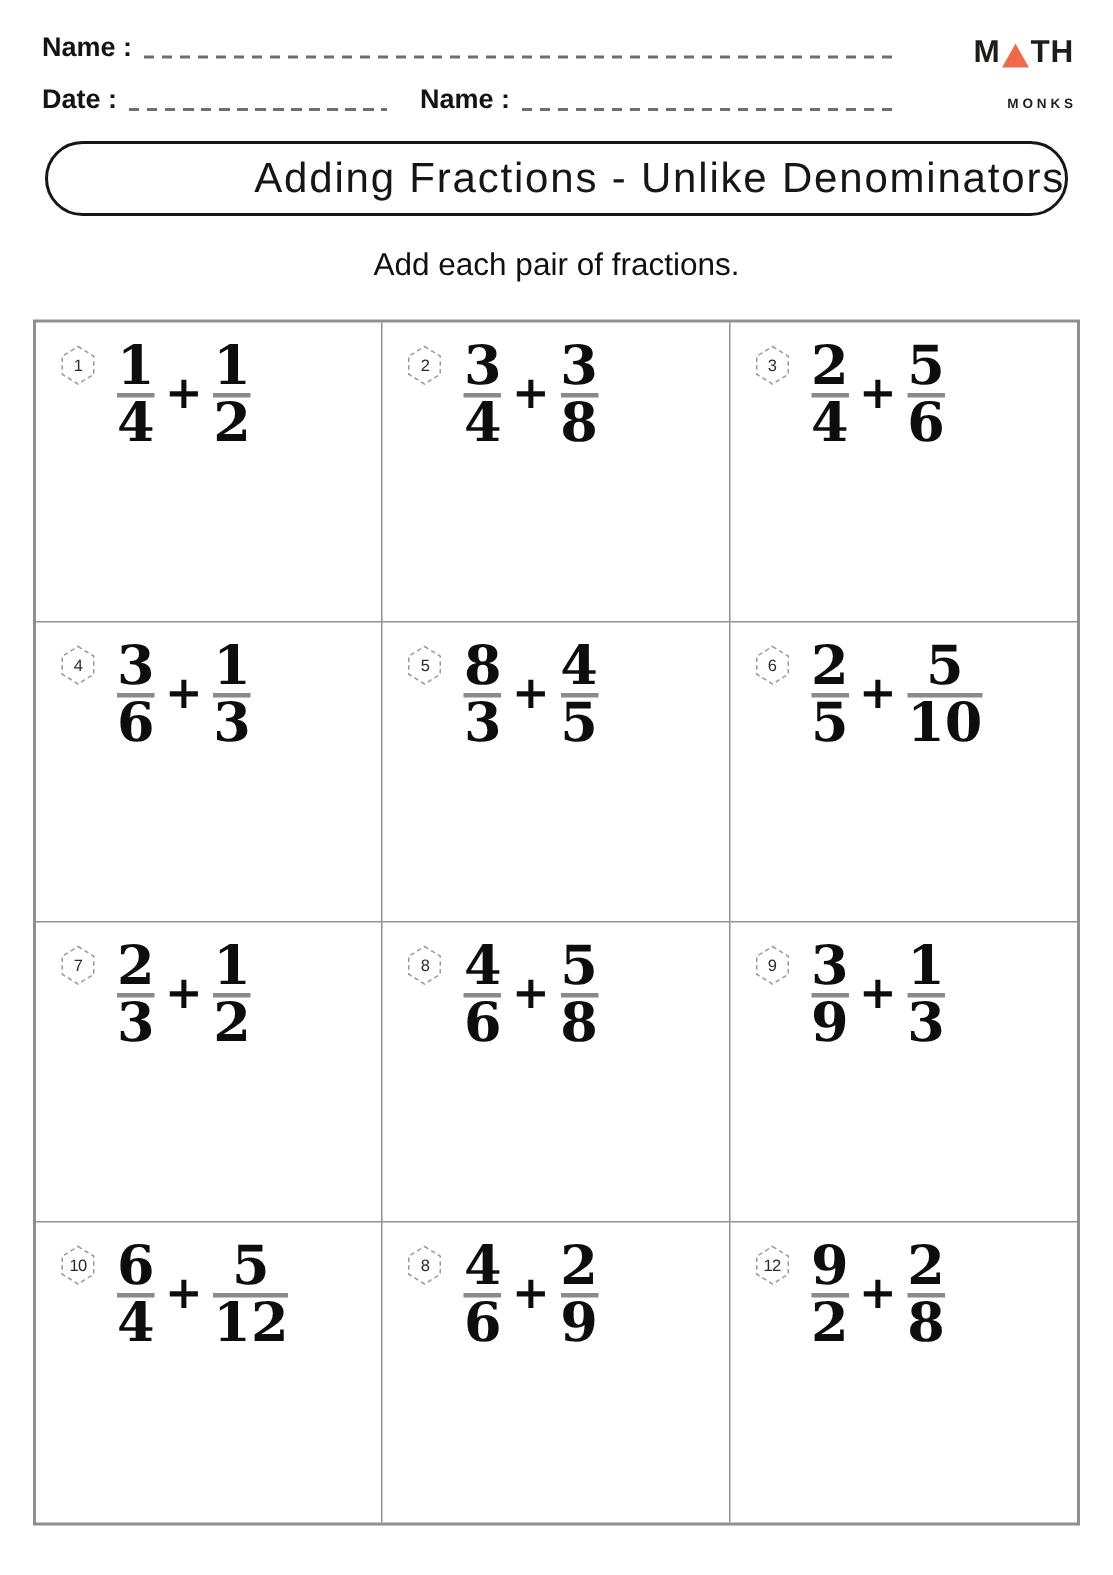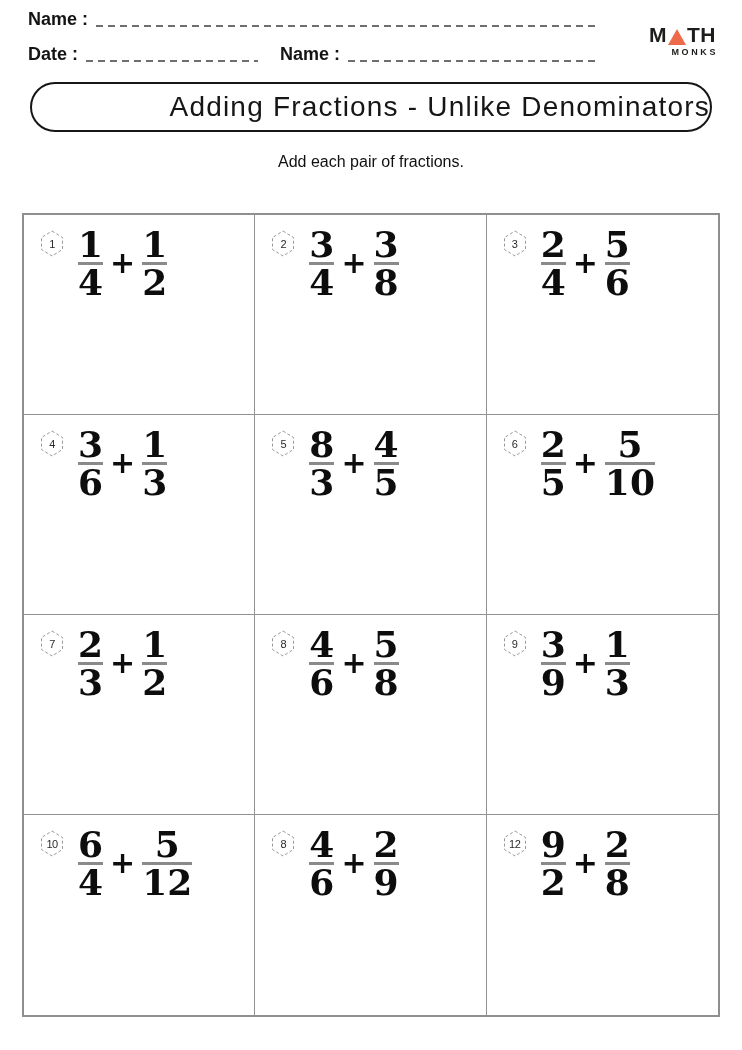--- a/index.html
+++ b/index.html
@@ -7,21 +7,21 @@
     position:relative;
     width:742px;height:1050px;
     background:#ffffff;
     font-family:"Liberation Sans", sans-serif;
     color:#111;
     overflow:hidden;
   }
   
   .header{
     position:relative;
-    padding:10px 28px 0 28px;
+    padding:22px 28px 0 28px;
   }
   .header-left{width:572px;}
   .field-row{display:flex;align-items:flex-end;margin-bottom:15px;}
   .field-label{
     font-size:18px;
     font-weight:600;
     color:#141414;
     white-space:nowrap;
     line-height:1.1;
   }
@@ -46,38 +46,38 @@
   }
   .logo-triangle{
     width:0;height:0;
     border-left:9px solid transparent;
     border-right:9px solid transparent;
     border-bottom:16px solid #ed6b4a;
     margin:0 1px 0 1px;
   }
   .logo-bottom{
     font-size:9px;font-weight:bold;color:#1d1d1b;
-    letter-spacing:2.6px;margin-top:2px;margin-right:-2px;
+    letter-spacing:2.6px;margin-top:19px;margin-right:-2px;
   }
   
   .title-pill{
     margin:17px 30px 0 30px;
     height:46px;
     border:2px solid #161616;
     border-radius:25px;
     display:flex;align-items:center;justify-content:flex-end;
     font-size:28px;
     letter-spacing:1.2px;
     color:#161616;
     white-space:nowrap;
   }
   .instruction{
     margin-top:21px;
     text-align:center;
-    font-size:16px;
+    font-size:21px;
     color:#101010;
   }
   
   .grid{
     position:absolute;
     left:22px;top:213px;
     width:694px;
     border:2px solid #8f8f8f;
     display:grid;
     grid-template-columns:repeat(3,1fr);

